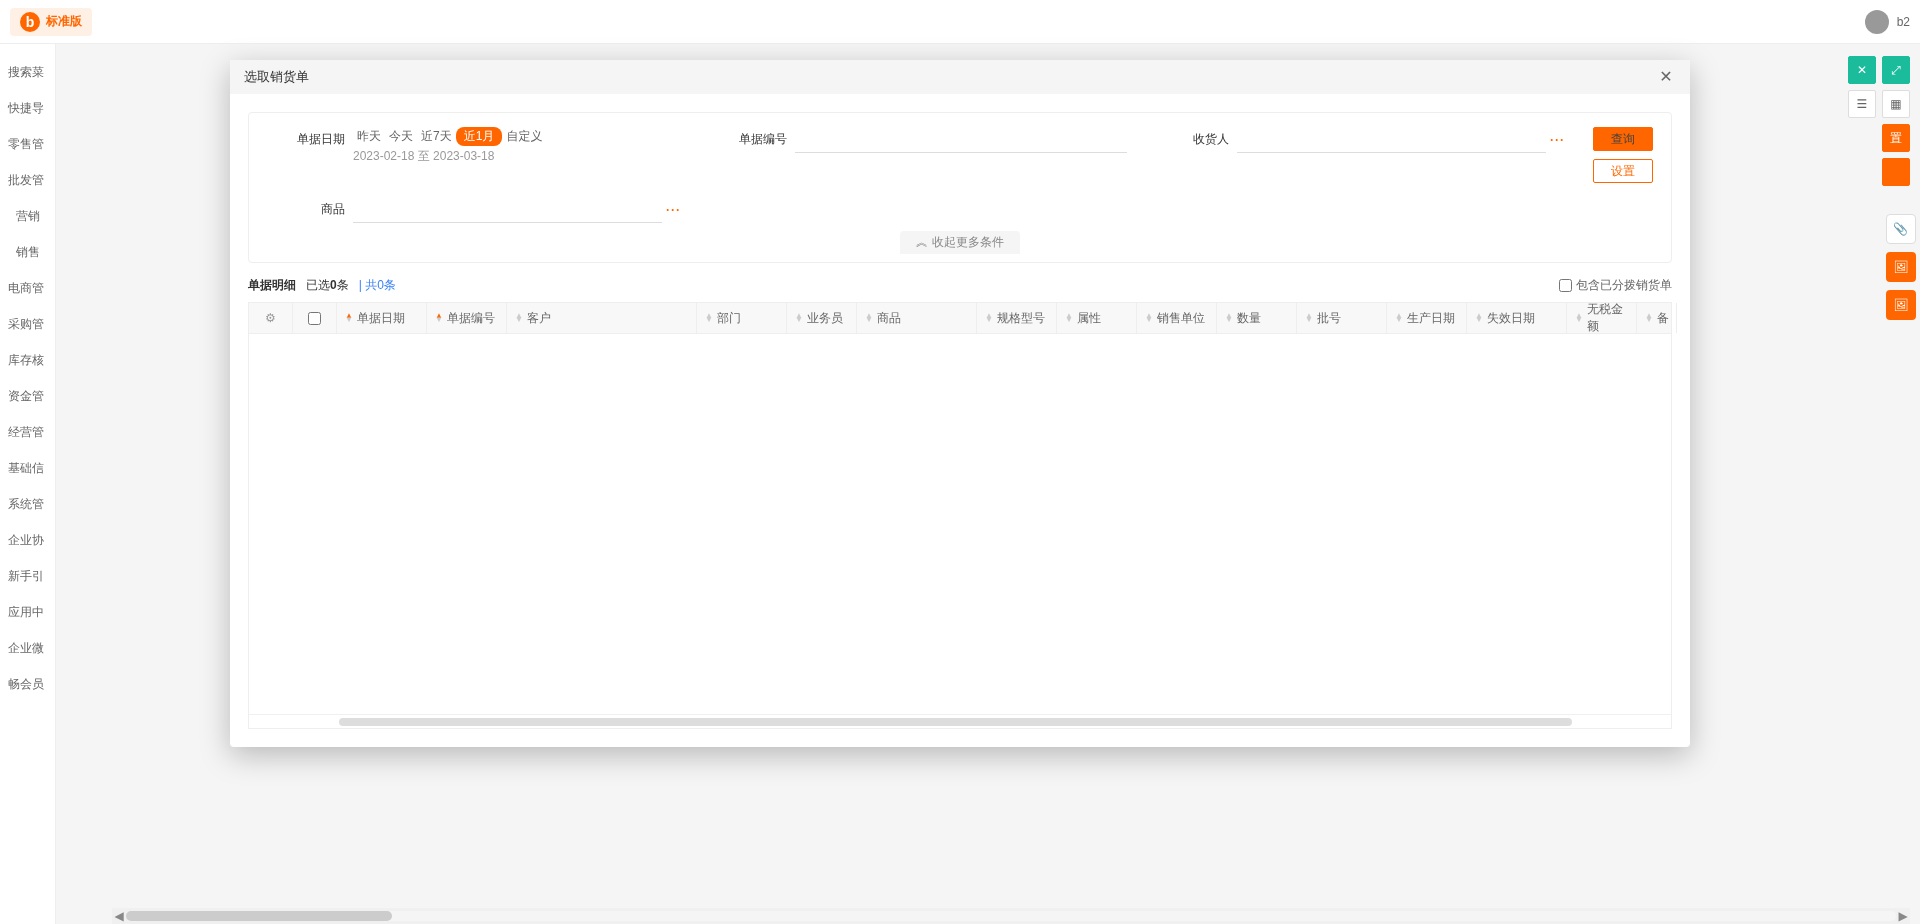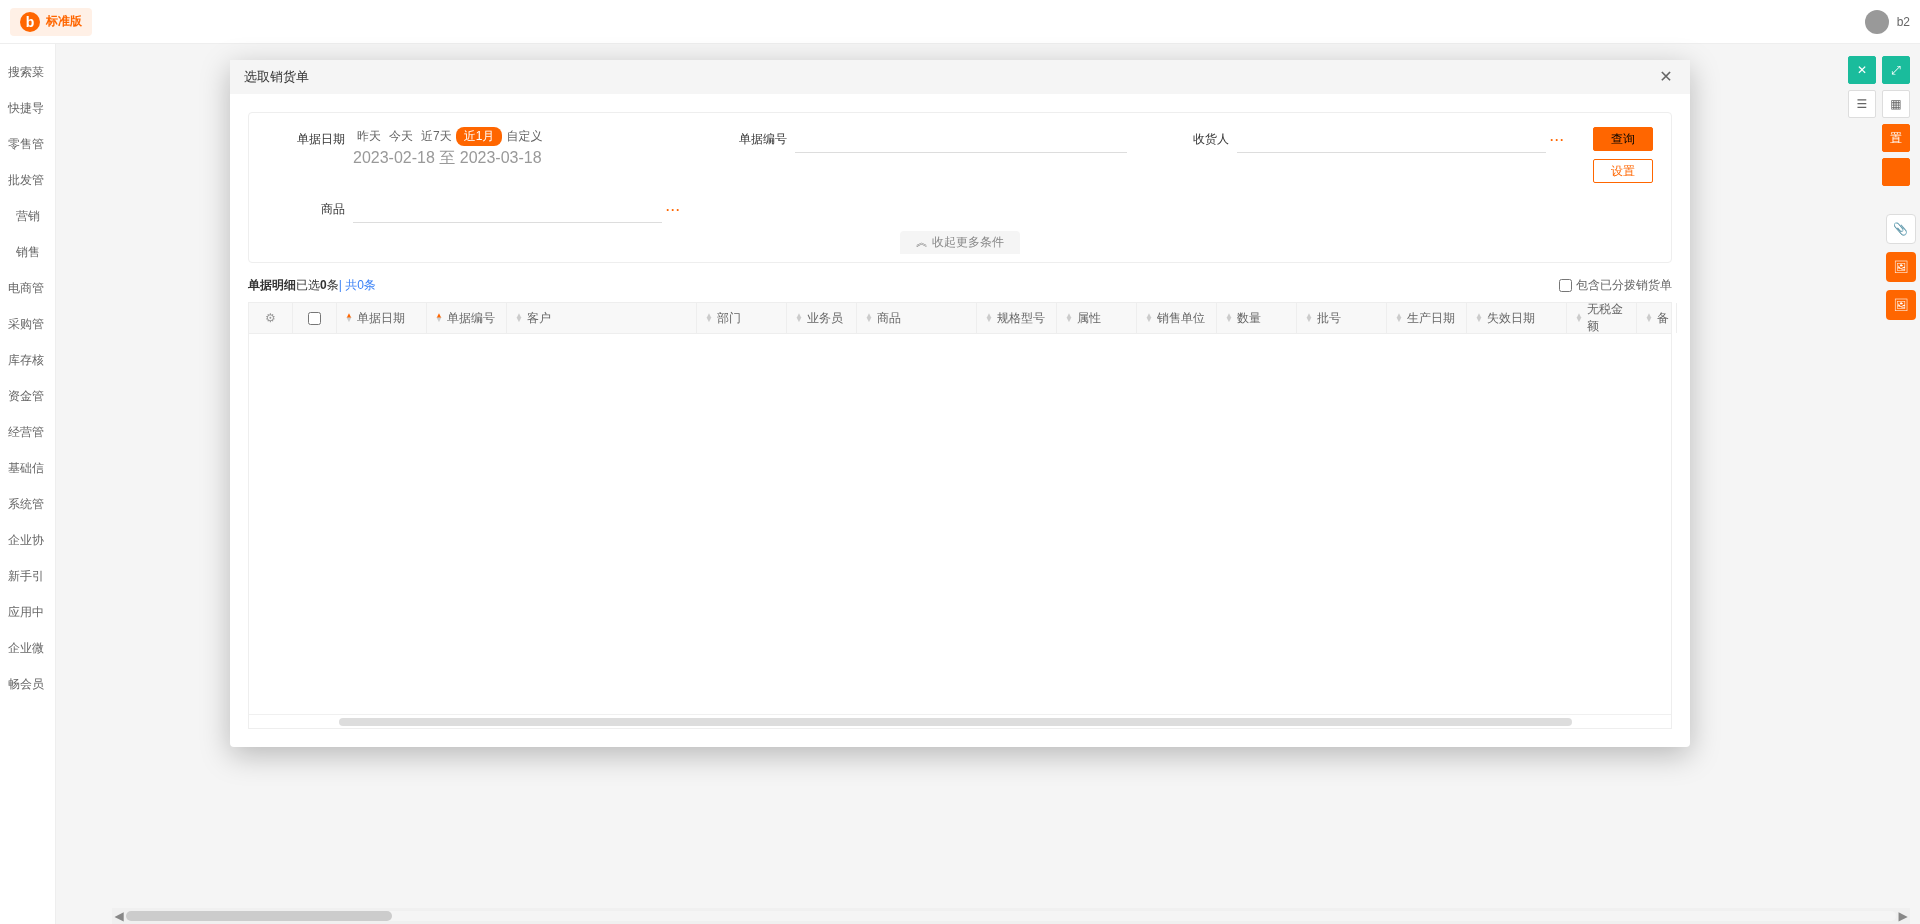--- a/index.html
+++ b/index.html
@@ -194,30 +194,30 @@
 
   .date-chips { display: flex; gap: 0; flex-wrap: wrap; margin-bottom: 2px; }
   .chip {
     font-size: 12px; color: #666; cursor: pointer;
     padding: 1px 4px; border-radius: 8px;
   }
   .chip.active {
     background: #f60; color: #fff; padding: 1px 8px;
   }
   .date-range {
-    font-size: 16px; color: #999; margin-top: 2px;
+    font-size: 12px; color: #999; margin-top: 2px;
   }
 
   .btn {
     height: 24px; padding: 0 14px; border-radius: 2px;
     font-size: 12px; cursor: pointer;
     border: 1px solid transparent;
     display: inline-flex; align-items: center; justify-content: center;
   }
-  .btn.primary { background: #f60; color: #000000; border-color: #f60; }
+  .btn.primary { background: #f60; color: #404040; border-color: #f60; }
   .btn.outline { background: #fff; color: #f60; border-color: #f60; }
   .action-col { display: flex; flex-direction: column; gap: 8px; }
 
   .filter-toggle {
     display: flex;
     justify-content: center;
     margin-top: 8px;
   }
   .toggle-pill {
     background: #f5f5f5;
@@ -229,21 +229,21 @@
     display: flex; align-items: center; gap: 4px;
   }
 
   
   .result-bar {
     display: flex; align-items: center;
     justify-content: space-between;
     margin-top: 14px;
     font-size: 12px;
   }
-  .result-left { display: flex; align-items: baseline; }
+  .result-left { display: flex; align-items: baseline; gap: 10px; }
   .result-left .detail { color: #333; font-weight: 600; }
   .result-left .count { color: #333; }
   .result-left .count b { font-weight: 700; }
   .result-left .total { color: #3b82f6; }
   .result-bar .chk { display: flex; align-items: center; gap: 4px; color: #666; }
   .result-bar .chk input { width: 13px; height: 13px; }
 
   
   .tbl-wrap { margin-top: 8px; border: 1px solid #eee; border-top: none; }
   .tbl-head {

